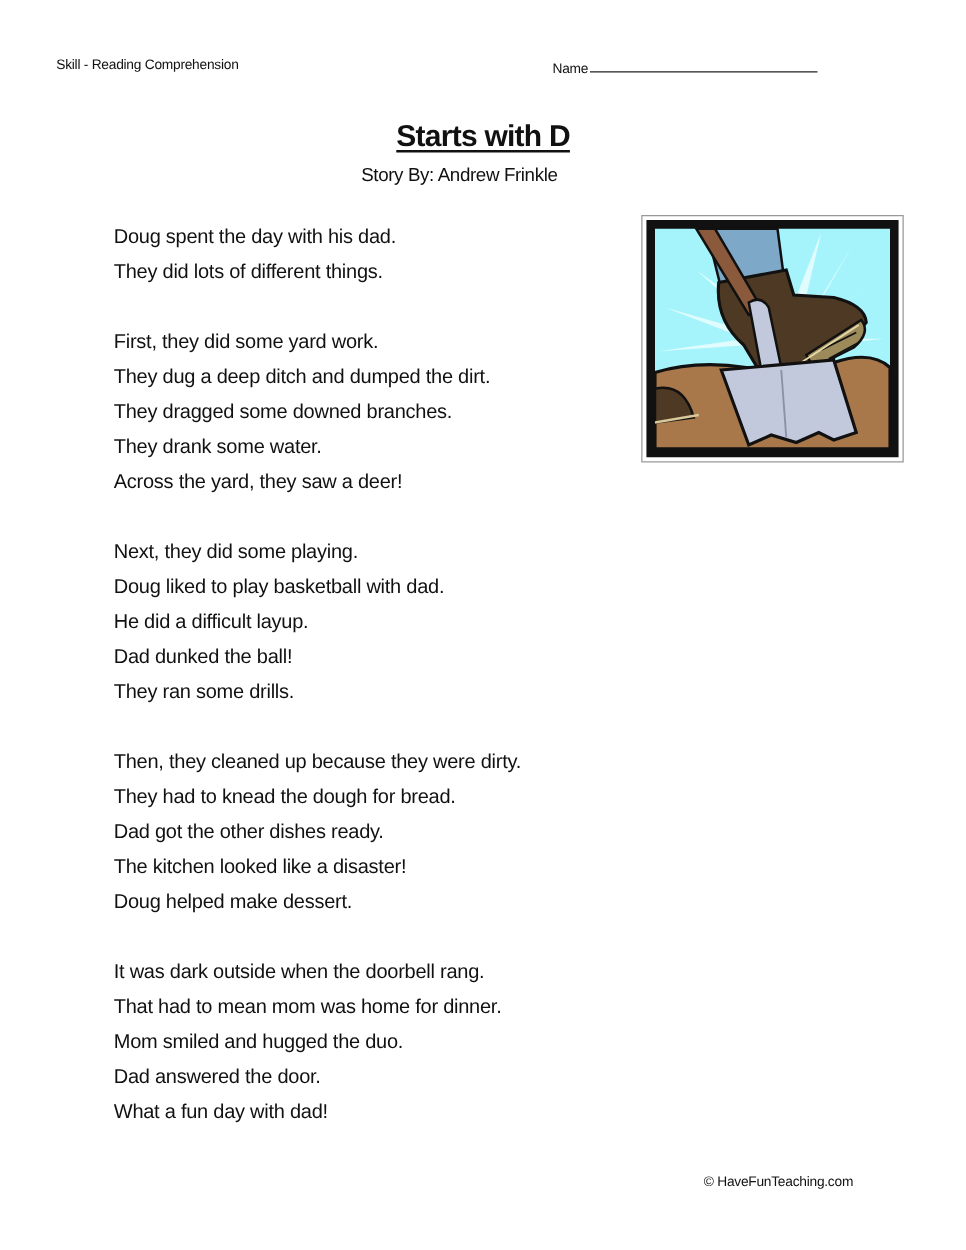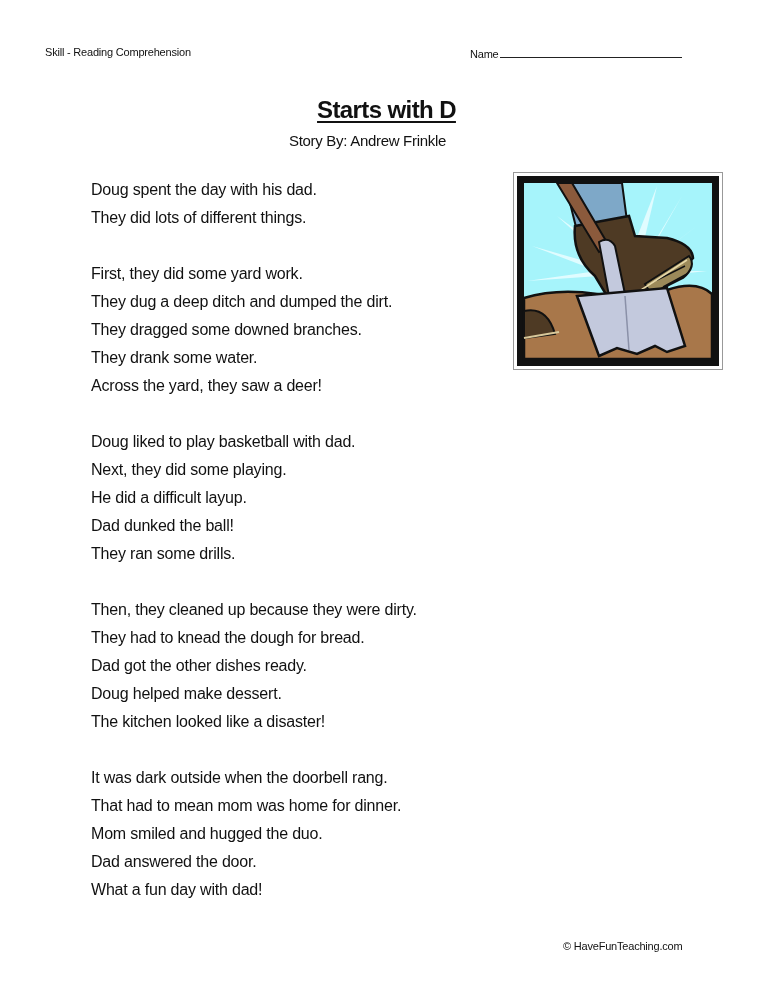--- a/index.html
+++ b/index.html
@@ -1,19 +1,19 @@
 <!DOCTYPE html>
 <html><head>
   <meta charset="utf-8">
   <style>
     html, body { margin: 0; padding: 0; background: #ffffff; }
     body { width: 773px; height: 1000px; position: relative; overflow: hidden;
            font-family: "Liberation Sans", sans-serif; color: #111; }
     .hdr-left { position: absolute; left: 45px; top: 46px; font-size: 11px; letter-spacing: -0.2px; }
-    .hdr-right { position: absolute; left: 470px; top: 46px; font-size: 11px; letter-spacing: -0.2px; text-align: right; }
+    .hdr-right { position: absolute; left: 442px; top: 46px; font-size: 11px; letter-spacing: -0.2px; text-align: right; }
     .name-line { display: inline-block; width: 182px; border-bottom: 1px solid #222; height: 11px; vertical-align: baseline; margin-left: 1px; }
     .title { position: absolute; left: 0; width: 773px; top: 96px; text-align: center; }
     .title span { font-size: 24px; font-weight: bold; text-decoration: underline; text-decoration-thickness: 2px; text-underline-offset: 3px; letter-spacing: -0.6px; }
     .byline { position: absolute; left: 0; width: 735px; top: 132px; text-align: center; font-size: 15px; letter-spacing: -0.3px; }
     .story { position: absolute; left: 91px; top: 176px; width: 420px; }
     .para { margin: 0 0 28px 0; }
     .line { font-size: 16px; line-height: 28px; height: 28px; white-space: nowrap; letter-spacing: -0.2px; }
     .picture { position: absolute; left: 513px; top: 172px; width: 210px; height: 198px; box-sizing: border-box;
                border: 1px solid #999; padding: 3px; background: #fff; }
     .picture svg { display: block; width: 202px; height: 190px; }
@@ -42,32 +42,32 @@
       <div class="line">They did lots of different things.</div>
     </div>
     <div class="para">
       <div class="line">First, they did some yard work.</div>
       <div class="line">They dug a deep ditch and dumped the dirt.</div>
       <div class="line">They dragged some downed branches.</div>
       <div class="line">They drank some water.</div>
       <div class="line">Across the yard, they saw a deer!</div>
     </div>
     <div class="para">
+      <div class="line">Next, they did some playing.</div>
       <div class="line">Doug liked to play basketball with dad.</div>
-      <div class="line">Next, they did some playing.</div>
       <div class="line">He did a difficult layup.</div>
       <div class="line">Dad dunked the ball!</div>
       <div class="line">They ran some drills.</div>
     </div>
     <div class="para">
       <div class="line">Then, they cleaned up because they were dirty.</div>
       <div class="line">They had to knead the dough for bread.</div>
       <div class="line">Dad got the other dishes ready.</div>
+      <div class="line">The kitchen looked like a disaster!</div>
       <div class="line">Doug helped make dessert.</div>
-      <div class="line">The kitchen looked like a disaster!</div>
     </div>
     <div class="para">
       <div class="line">It was dark outside when the doorbell rang.</div>
       <div class="line">That had to mean mom was home for dinner.</div>
       <div class="line">Mom smiled and hugged the duo.</div>
       <div class="line">Dad answered the door.</div>
       <div class="line">What a fun day with dad!</div>
     </div>
   </div>
 

